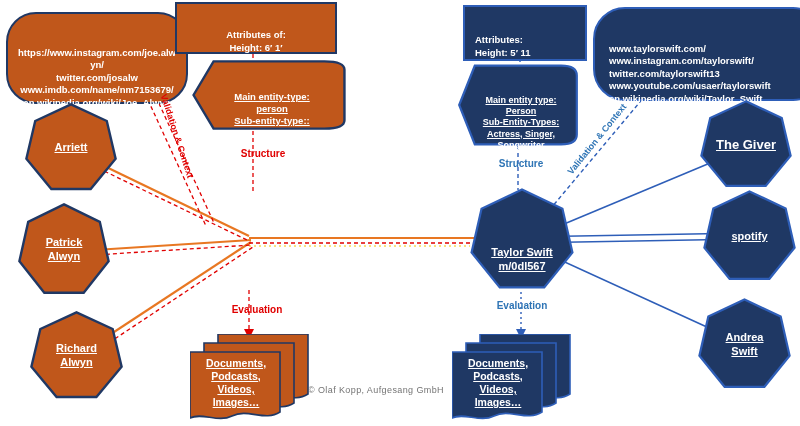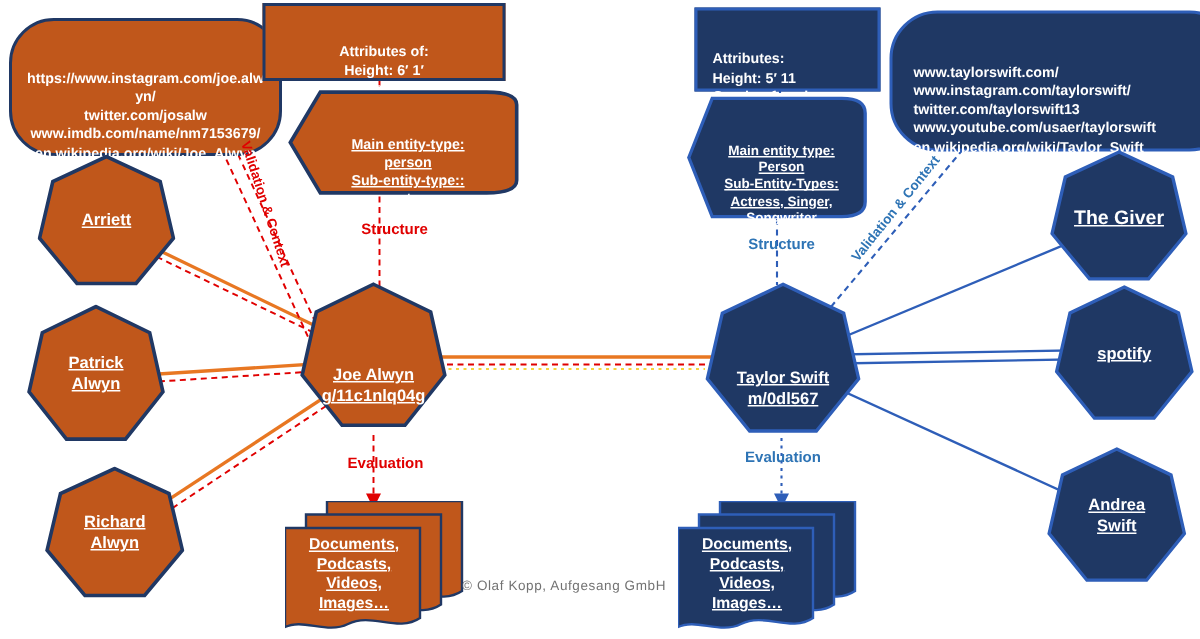--- a/index.html
+++ b/index.html
@@ -124,27 +124,20 @@
     <div class="lbl darkredtext" style="font-size:11px;padding:0 18px;">Patrick Alwyn</div>
   </div>
 
   <div class="shape" style="left:30px;top:311px;width:93px;height:90px;">
     <svg viewBox="0 0 100 100" preserveAspectRatio="none">
       <polygon class="poly-orange" points="50,1.5 88.9,20 98.5,62 71.4,95.5 28.6,95.5 1.5,62 11.1,20"></polygon>
     </svg>
     <div class="lbl darkredtext" style="font-size:11px;padding:0 18px;">Richard Alwyn</div>
   </div>
 
-  <div class="shape" style="left:200px;top:188px;width:98px;height:100px;">
-    <svg viewBox="0 0 100 100" preserveAspectRatio="none">
-      <polygon class="poly-orange" points="50,1.5 88.9,20 98.5,62 71.4,95.5 28.6,95.5 1.5,62 11.1,20"></polygon>
-    </svg>
-    <div class="lbl preline wrapany" style="font-size:11px;padding:0 13px;">Joe Alwyn
-g/11c1nlq04g</div>
-  </div>
 
   <div class="flowlabel red" style="left:220px;top:304px;width:74px;font-size:10px;">Evaluation</div>
 
   <div class="shape" style="left:190px;top:334px;width:120px;height:92px;">
     <svg viewBox="0 0 120 92" preserveAspectRatio="none">
       <path class="doc-orange" transform="translate(28,0)" d="M0 0 H90 V60 C75 70 58 56 42 64 C28 71 12 60 0 66 Z"></path>
       <path class="doc-orange" transform="translate(14,9)" d="M0 0 H90 V60 C75 70 58 56 42 64 C28 71 12 60 0 66 Z"></path>
       <path class="doc-orange" transform="translate(0,18)" d="M0 0 H90 V60 C75 70 58 56 42 64 C28 71 12 60 0 66 Z"></path>
     </svg>
     <div class="lbl" style="left:0;right:28px;top:18px;bottom:12px;font-size:10.5px;padding:0 6px;">Documents, Podcasts, Videos, Images…</div>

